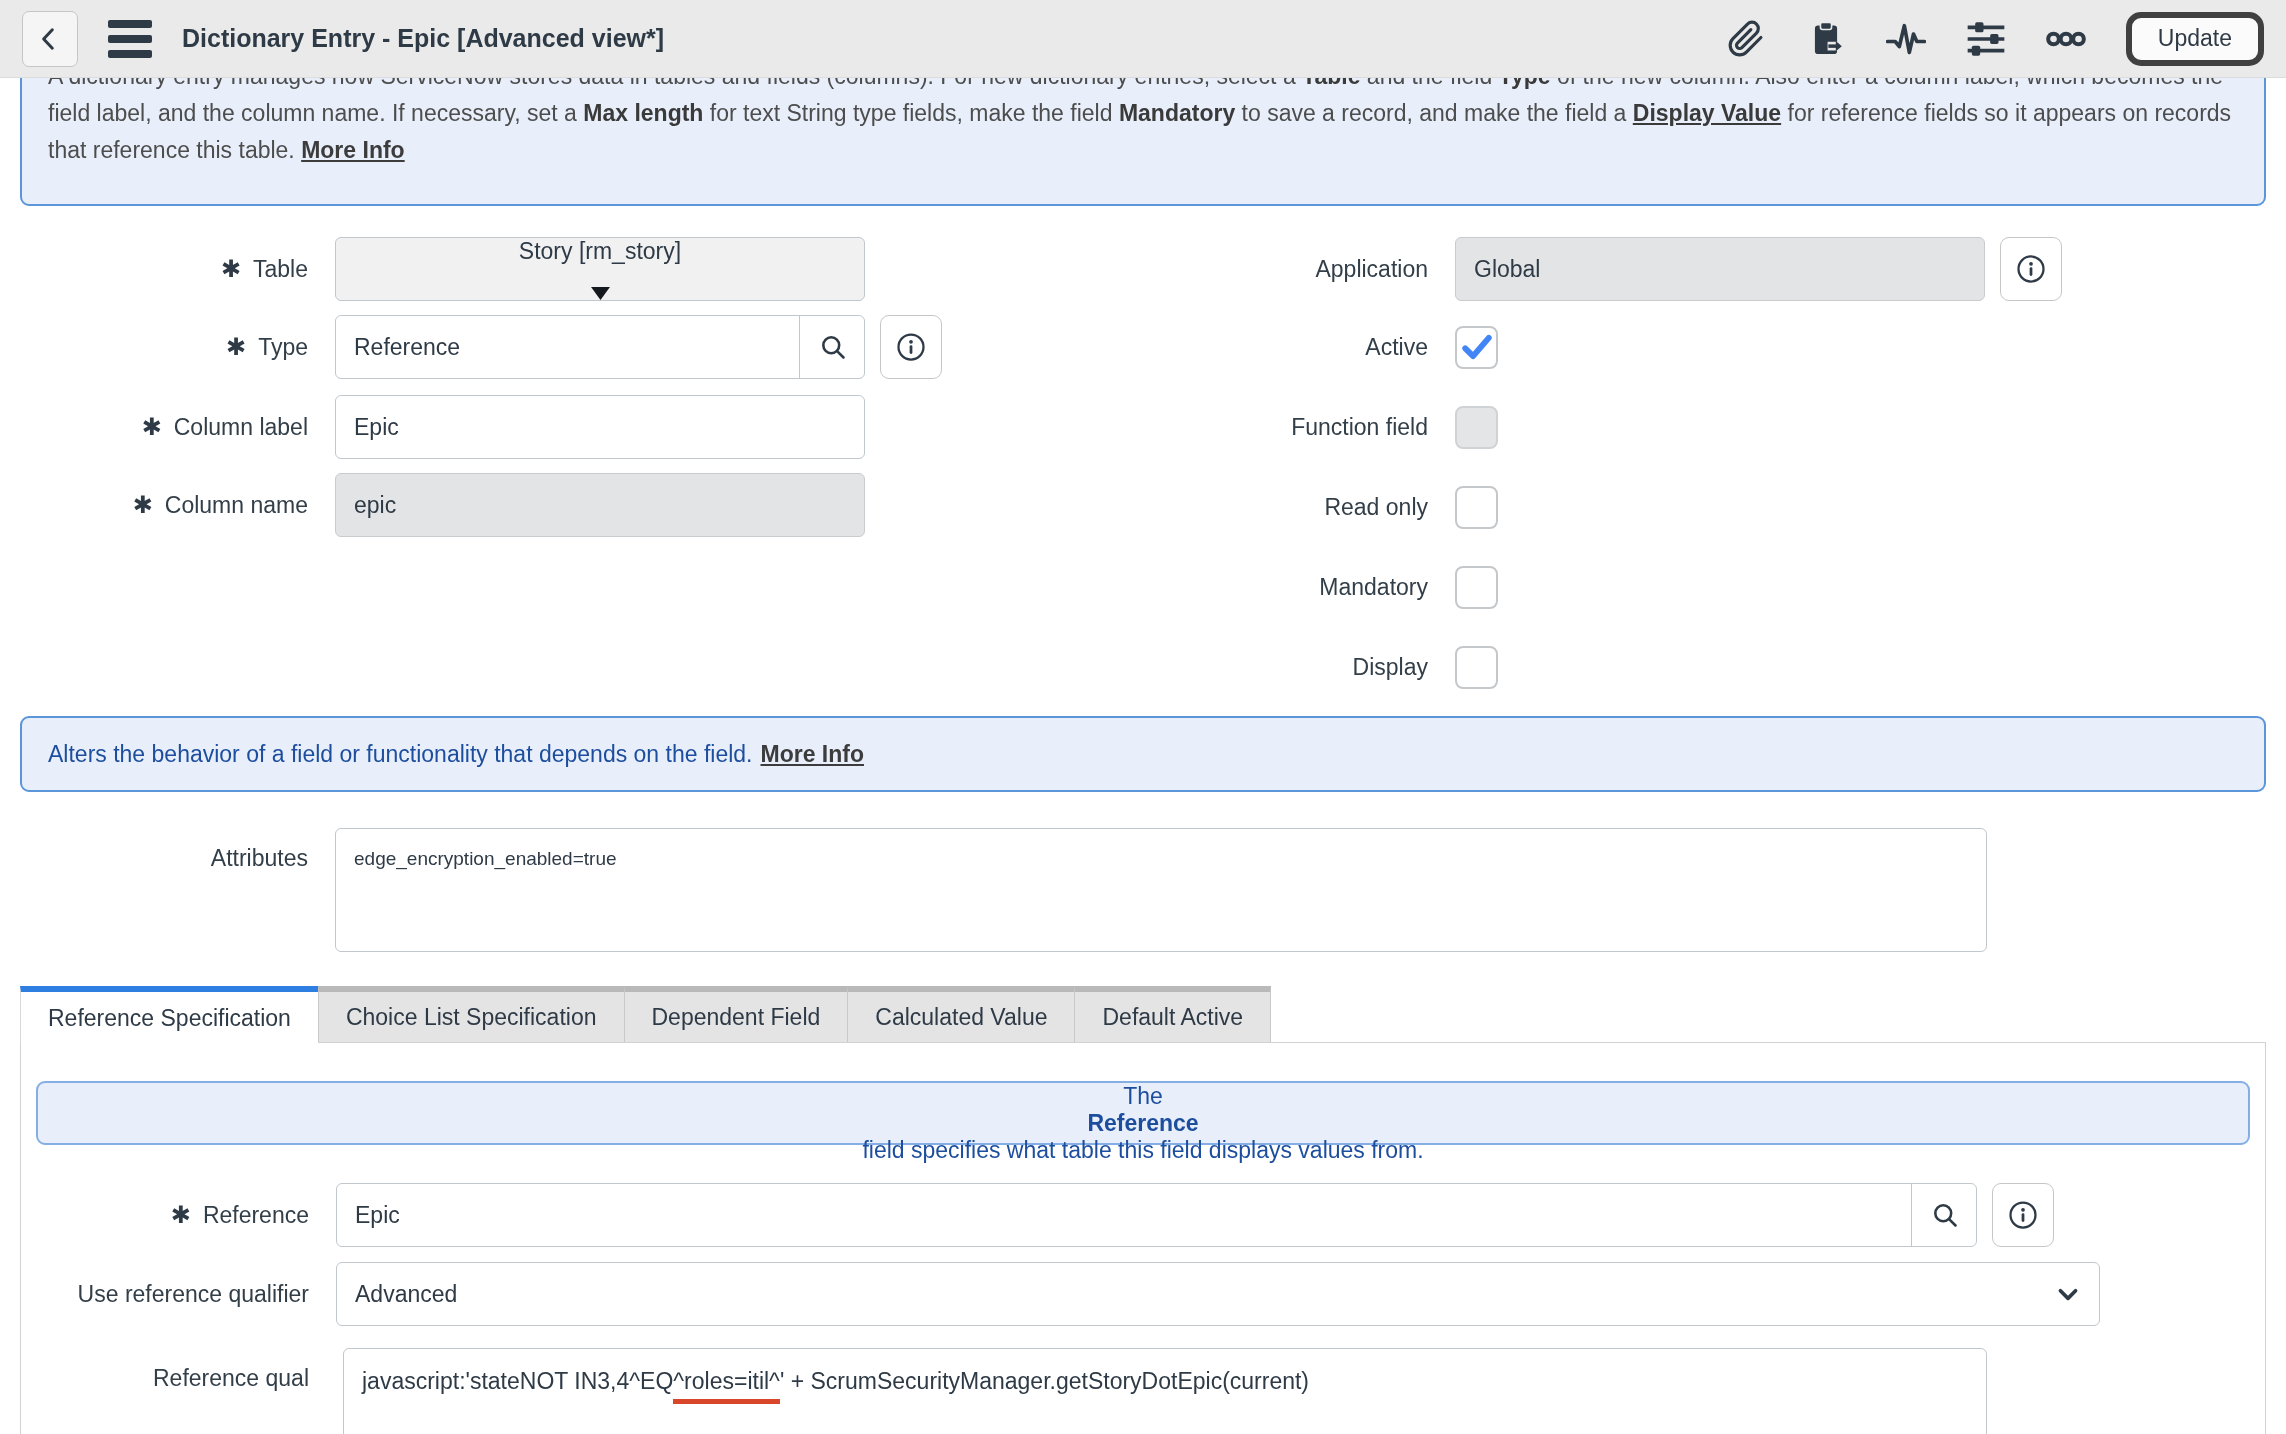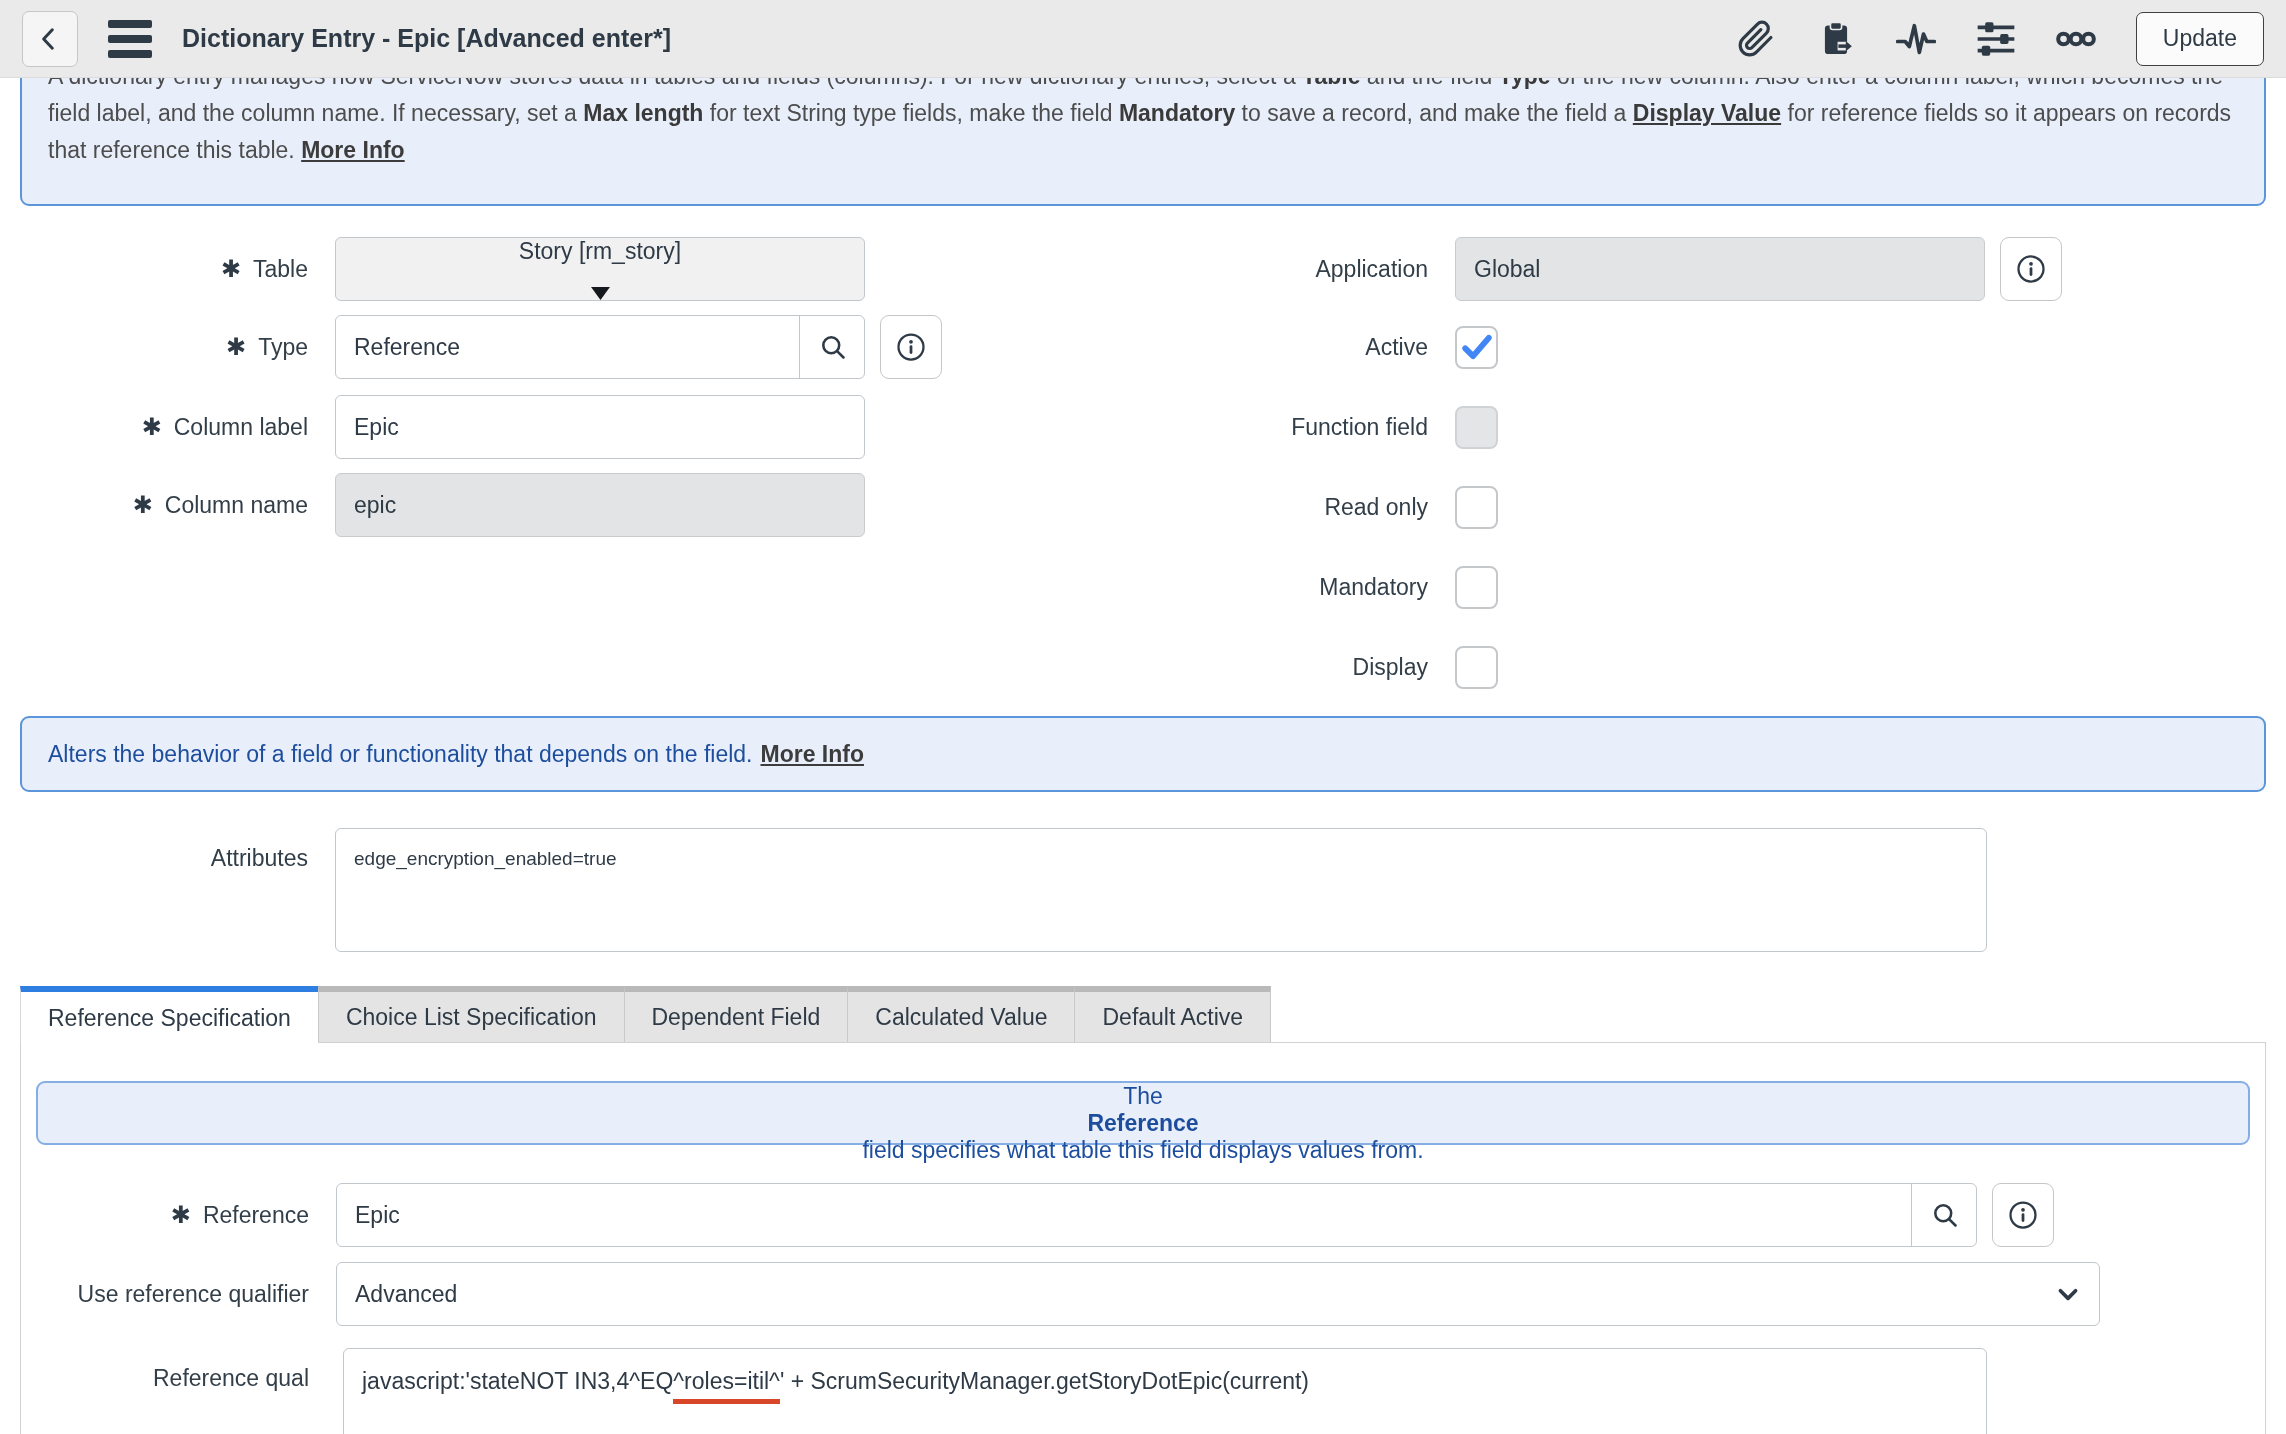--- a/index.html
+++ b/index.html
@@ -20,22 +20,22 @@
     width:56px; height:56px; background:#f5f5f5; border:1px solid #c6c6c6;
     border-radius:7px; display:flex; align-items:center; justify-content:center;
     flex:0 0 auto; cursor:pointer;
   }
   .hamburger { margin-left:30px; display:flex; flex-direction:column; gap:7px; cursor:pointer; }
   .hamburger span { display:block; width:44px; height:8px; border-radius:2px; background:#2e3a46; }
   .hdr-title { margin-left:30px; font-size:25px; font-weight:700; white-space:nowrap; }
   .hdr-right { margin-left:auto; display:flex; align-items:center; gap:40px; }
   .hdr-icon { width:40px; height:40px; display:flex; align-items:center; justify-content:center; cursor:pointer; }
   .update-btn {
-    height:54px; padding:0 26px; background:#fbfbfb; border:1px solid #404040;
-    border-radius:7px; font-size:23px; color:#2e3a46; display:flex; align-items:center;
+    height:54px; padding:0 26px; background:#fbfbfb; border:6px solid #404040;
+    border-radius:15px; font-size:23px; color:#2e3a46; display:flex; align-items:center;
     cursor:pointer; font-family:inherit;
   }
 
   
   .content { position:absolute; top:78px; left:0; right:0; bottom:0; overflow:hidden; background:#fff; }
 
   
   .banner {
     position:absolute; left:20px; right:20px; border:2px solid #5b95da;
     border-radius:9px; background:#e8effa; color:#4d4d4d;
@@ -147,21 +147,21 @@
   <div class="back-btn">
     <svg width="30" height="30" viewBox="0 0 26 26">
         <polyline points="15,5 7.5,13 15,21" fill="none" stroke="#2e3a46" stroke-width="2.6" stroke-linecap="round" stroke-linejoin="round"></polyline>
       </svg>
   </div>
   <div class="hamburger">
       <span></span>
       <span></span>
       <span></span>
     </div>
-  <div class="hdr-title">Dictionary Entry - Epic [Advanced enter*]</div>
+  <div class="hdr-title">Dictionary Entry - Epic [Advanced view*]</div>
   <div class="hdr-right">
     <div class="hdr-icon">
       <svg width="38" height="38" viewBox="0 0 24 24">
           <path d="M21.44 11.05l-9.19 9.19a6 6 0 0 1-8.49-8.49l9.19-9.19a4 4 0 1 1 5.66 5.66l-9.2 9.19a2 2 0 0 1-2.83-2.83l8.49-8.48" fill="none" stroke="#2e3a46" stroke-width="2" stroke-linecap="round" stroke-linejoin="round"></path>
         </svg>
     </div>
     <div class="hdr-icon">
       <svg width="38" height="38" viewBox="0 0 24 24">
         <rect x="5" y="3.5" width="14" height="18" rx="2" fill="#2e3a46"></rect>
         <rect x="8.5" y="1.5" width="7" height="4.5" rx="1.2" fill="#2e3a46" stroke="#eaeaea" stroke-width="1"></rect>

